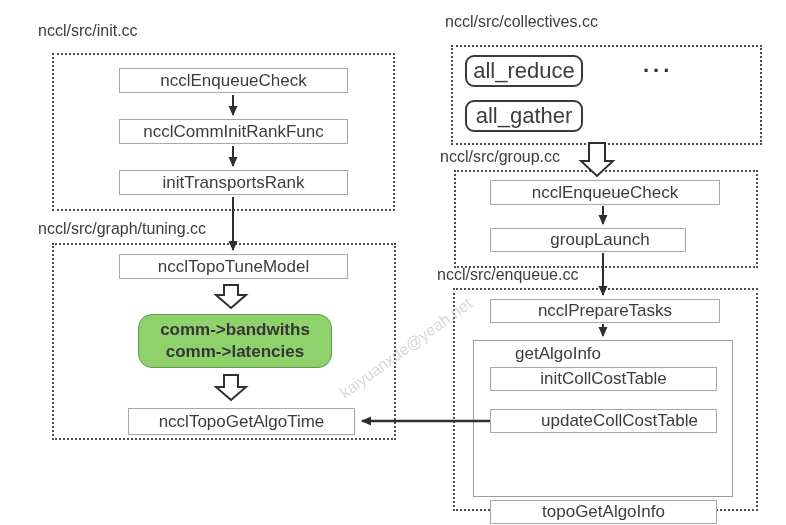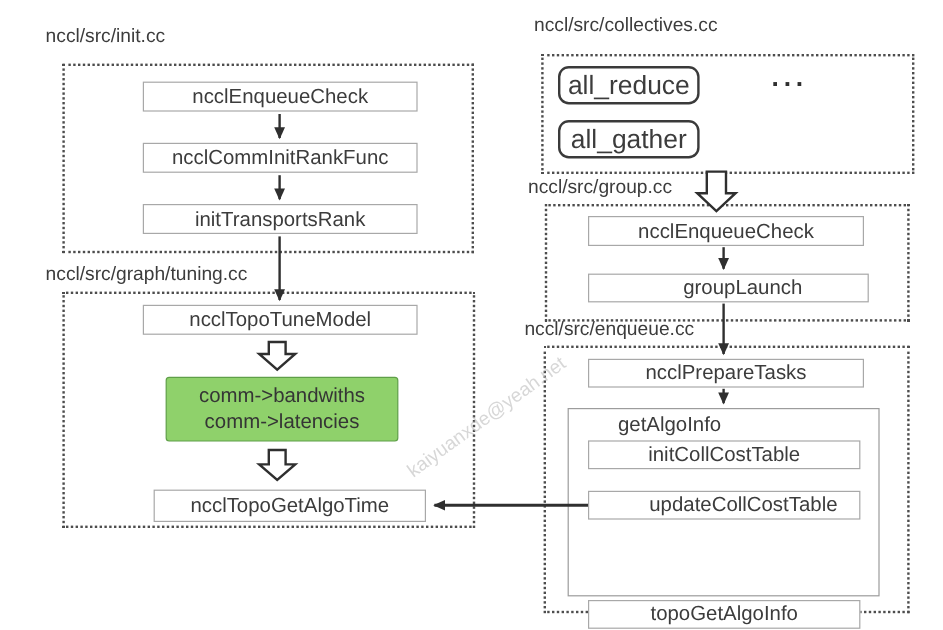--- a/index.html
+++ b/index.html
@@ -9,22 +9,22 @@
   }
   .lbl{position:absolute;font-size:16px;color:#3c3c3c;white-space:nowrap;}
   .dotted{position:absolute;border:2px dotted #4d4d4d;box-sizing:border-box;}
   .node{
     position:absolute;background:#fff;border:1px solid #a8a8a8;box-sizing:border-box;
     display:flex;align-items:center;justify-content:center;
     font-size:17px;color:#3c3c3c;white-space:nowrap;
   }
   .rnode{border:2px solid #3a3a3a;border-radius:9px;font-size:22px;}
   .green{
-    background:#8fd16b;border:1px solid #5f9f48;border-radius:3px;
-    flex-direction:column;line-height:22px;color:#353535;
+    background:#8fd16b;border:1px solid #5f9f48;border-radius:14px;
+    flex-direction:column;line-height:22px;color:#353535;font-weight:bold;
   }
   .innerbox{position:absolute;border:1px solid #9c9c9c;box-sizing:border-box;background:transparent;}
   .innerlbl{position:absolute;font-size:17px;color:#3c3c3c;white-space:nowrap;}
   .dots{
     position:absolute;font-weight:bold;font-size:22px;letter-spacing:4px;
     color:#2f2f2f;line-height:14px;height:20px;
   }
   .wm-diag{
     position:absolute;left:342px;top:386px;font-size:16px;color:#bdbdbd;opacity:.6;
     transform:rotate(-36deg);transform-origin:left center;white-space:nowrap;
@@ -61,21 +61,21 @@
     <span>comm-&gt;bandwiths</span>
     <span>comm-&gt;latencies</span>
   </div>
   <div class="node" style="left:128px;top:408px;width:227px;height:27px;">ncclTopoGetAlgoTime</div>
 
   <div class="node rnode" style="left:465px;top:55px;width:118px;height:32px;">all_reduce</div>
   <div class="dots" style="left:643px;top:58px;">...</div>
   <div class="node rnode" style="left:465px;top:100px;width:118px;height:32px;">all_gather</div>
 
   <div class="node" style="left:490px;top:180px;width:230px;height:25px;">ncclEnqueueCheck</div>
-  <div class="node" style="left:490px;top:228px;width:234px;height:24px;padding-left:24px;">groupLaunch</div>
+  <div class="node" style="left:490px;top:228px;width:196px;height:24px;padding-left:24px;">groupLaunch</div>
 
   <div class="node" style="left:490px;top:299px;width:230px;height:24px;">ncclPrepareTasks</div>
 
   <div class="innerbox" style="left:473px;top:340px;width:260px;height:157px;"></div>
   <div class="innerlbl" style="left:487px;top:344px;margin-left:28px;">getAlgoInfo</div>
 
   <div class="node" style="left:490px;top:367px;width:227px;height:24px;">initCollCostTable</div>
   <div class="node" style="left:490px;top:409px;width:227px;height:24px;padding-left:32px;">updateCollCostTable</div>
   <div class="node" style="left:490px;top:458px;width:227px;height:24px;margin-top:42px;">topoGetAlgoInfo</div>
 

